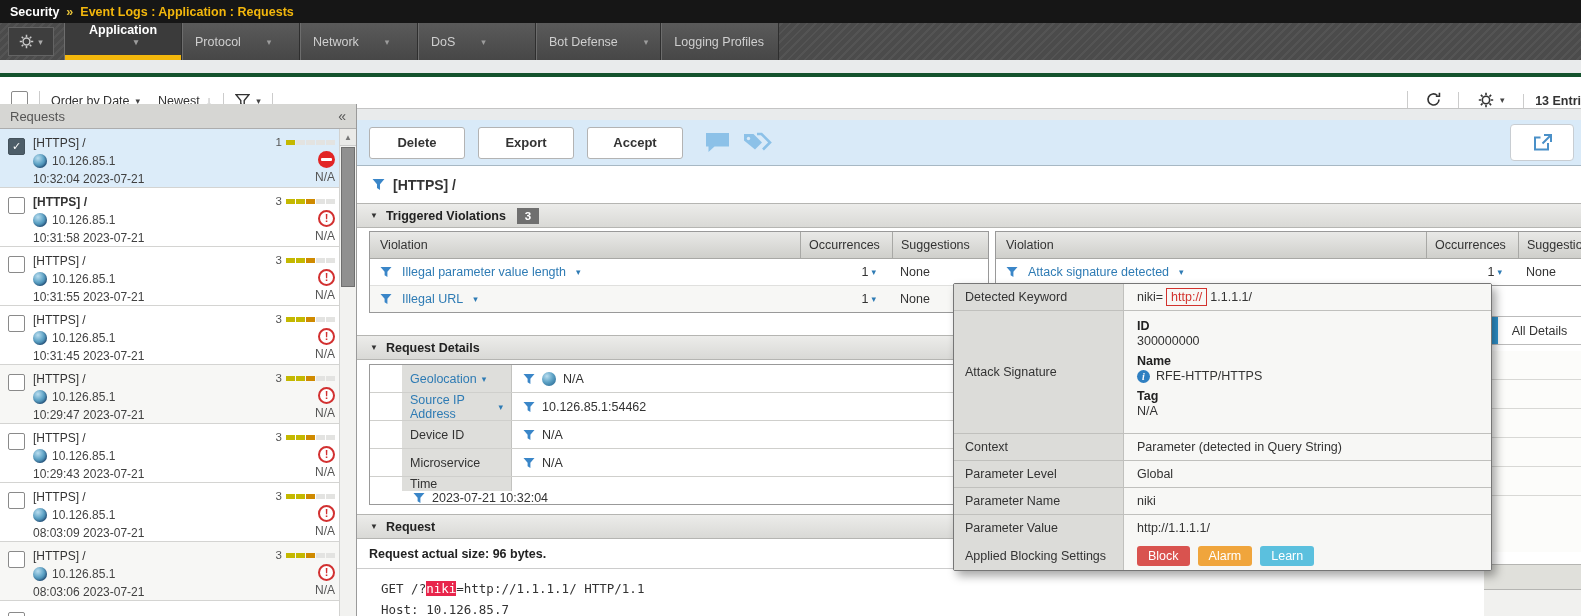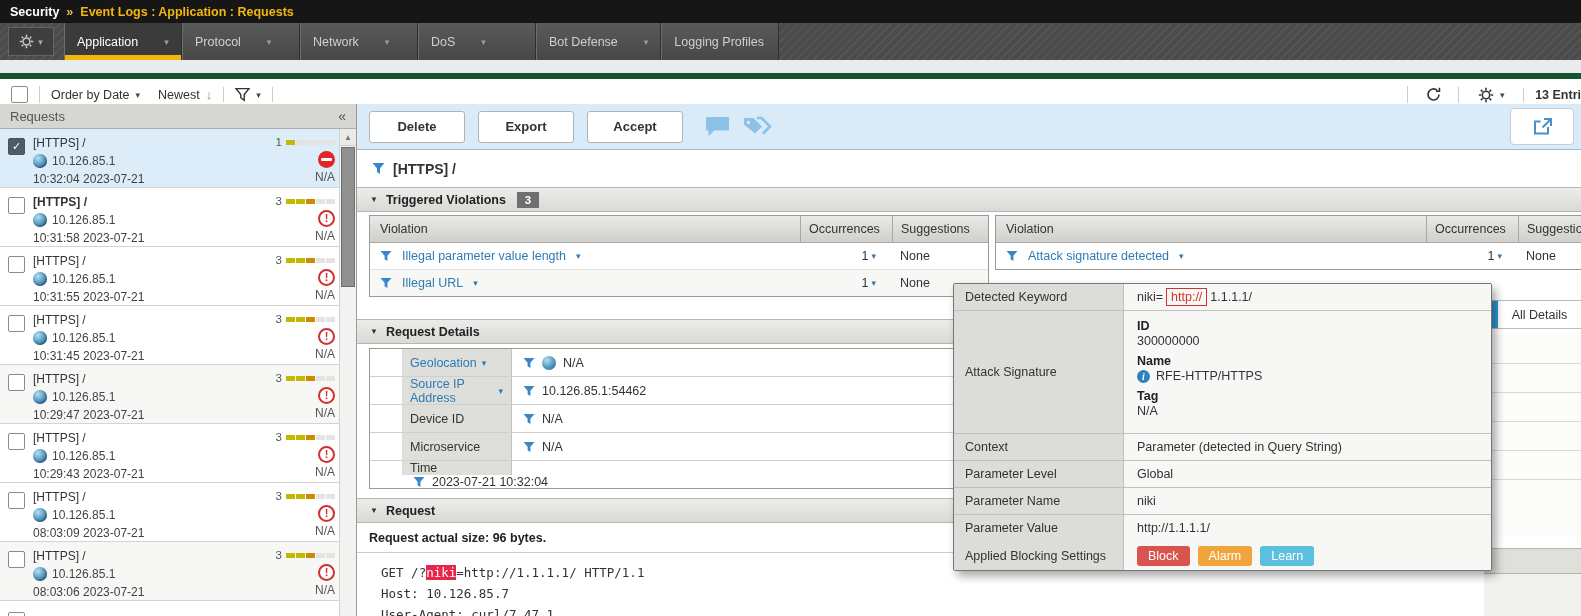--- a/index.html
+++ b/index.html
@@ -19,25 +19,25 @@
     display:flex;align-items:stretch;padding-left:8px;}
   .gearbtn{width:44px;margin:4px 10px 4px 0;background:#3e3e3e;border:1px solid #646464;
     display:flex;align-items:center;justify-content:center;gap:4px;color:#c9c9c9;flex:none;}
   .gearbtn .caret{color:#aaa;font-size:9px;}
   .tab{min-width:92px;padding:0 12px;display:flex;align-items:center;
     background:linear-gradient(#5a5a5a,#474747);
     border-right:1px solid #2e2e2e;border-left:1px solid #6d6d6d;
     color:#cfcfcf;font-size:12.5px;position:relative;cursor:default;}
   .tab .tab-label{white-space:nowrap;}
   .tab .caret{color:#9c9c9c;font-size:9px;margin-left:26px;}
-  .tab.active{background:#3b3b3b;color:#fff;font-weight:normal;}
+  .tab.active{background:#3b3b3b;color:#fff;font-weight:bold;flex-direction:column;}
   .tab.active::after{content:"";position:absolute;left:0;right:0;bottom:0;height:5px;background:#f3b70c;}
   
-  .toolbar{height:31px;margin-top:13px;background:#fff;border-top:6px solid #14532d;border-bottom:1px solid #c4c4c4;
-    display:flex;align-items:center;font-size:12.5px;color:#333;}
+  .toolbar{height:31px;margin-top:13px;background:#fff;border-top:4px solid #14532d;border-bottom:1px solid #c4c4c4;
+    display:flex;align-items:flex-end;font-size:12.5px;color:#333;}
   .tb-cell{display:flex;align-items:center;padding:0 11px;border-right:1px solid #ccc;gap:6px;}
   .tb-cell.left-b{border-right:none;border-left:1px solid #ccc;}
   .tb-spacer{flex:1;}
   .checkbox{width:15px;height:15px;border:1px solid #8a8a8a;border-radius:2px;background:#fff;flex:none;}
   .caret-dark{color:#444;font-size:9px;}
   .arrow-down{color:#888;font-size:13px;}
   .entries{font-weight:bold;white-space:nowrap;overflow:hidden;padding-right:0;border-right:none;}
   
   .workspace{position:absolute;top:104px;left:0;right:0;bottom:0;display:flex;}
   
@@ -71,21 +71,21 @@
   .status.warning{width:13px;height:13px;border-radius:50%;border:2px solid #d23030;color:#d23030;font-weight:bold;
     font-size:11px;display:flex;align-items:center;justify-content:center;background:#fff;line-height:1;}
   .req-na{color:#555;margin-top:2px;font-size:12px;}
   .req-item.partial{height:16px;border-bottom:none;overflow:hidden;padding-top:9px;}
   
   .sb-scroll{position:absolute;top:25px;right:0;width:17px;bottom:0;background:#f2f2f0;border-left:1px solid #d2d2d0;box-sizing:border-box;}
   .sb-up{height:16px;background:#eaeae8;border-bottom:1px solid #ccc;display:flex;align-items:center;justify-content:center;
     font-size:8px;color:#777;}
   .sb-thumb{position:absolute;top:18px;left:1px;right:1px;height:138px;background:#909090;border:1px solid #6f6f6f;}
   
-  .main{flex:1;position:relative;background:#fff;overflow:hidden;}
+  .main{flex:1;position:relative;background:#fff;overflow:hidden;margin-top:16px;}
   .action-band{height:45px;background:#d9eaf8;border-bottom:1px solid #a7b8c4;display:flex;align-items:center;
     gap:13px;padding-left:12px;position:relative;}
   .btn{width:96px;height:32px;background:#fff;border:1px solid #b3b3b3;border-radius:3px;font-size:13px;font-weight:bold;
     color:#333;display:flex;align-items:center;justify-content:center;font-family:inherit;}
   .band-icons{display:flex;align-items:center;gap:10px;margin-left:8px;}
   .open-btn{position:absolute;right:7px;top:4px;width:62px;height:35px;background:#fff;border:1px solid #c8cdd2;
     border-radius:4px;display:flex;align-items:center;justify-content:center;}
   .heading-row{height:37px;display:flex;align-items:center;gap:8px;padding-left:15px;background:#fff;}
   .heading-row .title{font-size:14px;font-weight:bold;color:#333;}
   .sec-header{height:23px;background:linear-gradient(#ececea,#d9d9d6);border-top:1px solid #b5b5b2;border-bottom:1px solid #b5b5b2;

